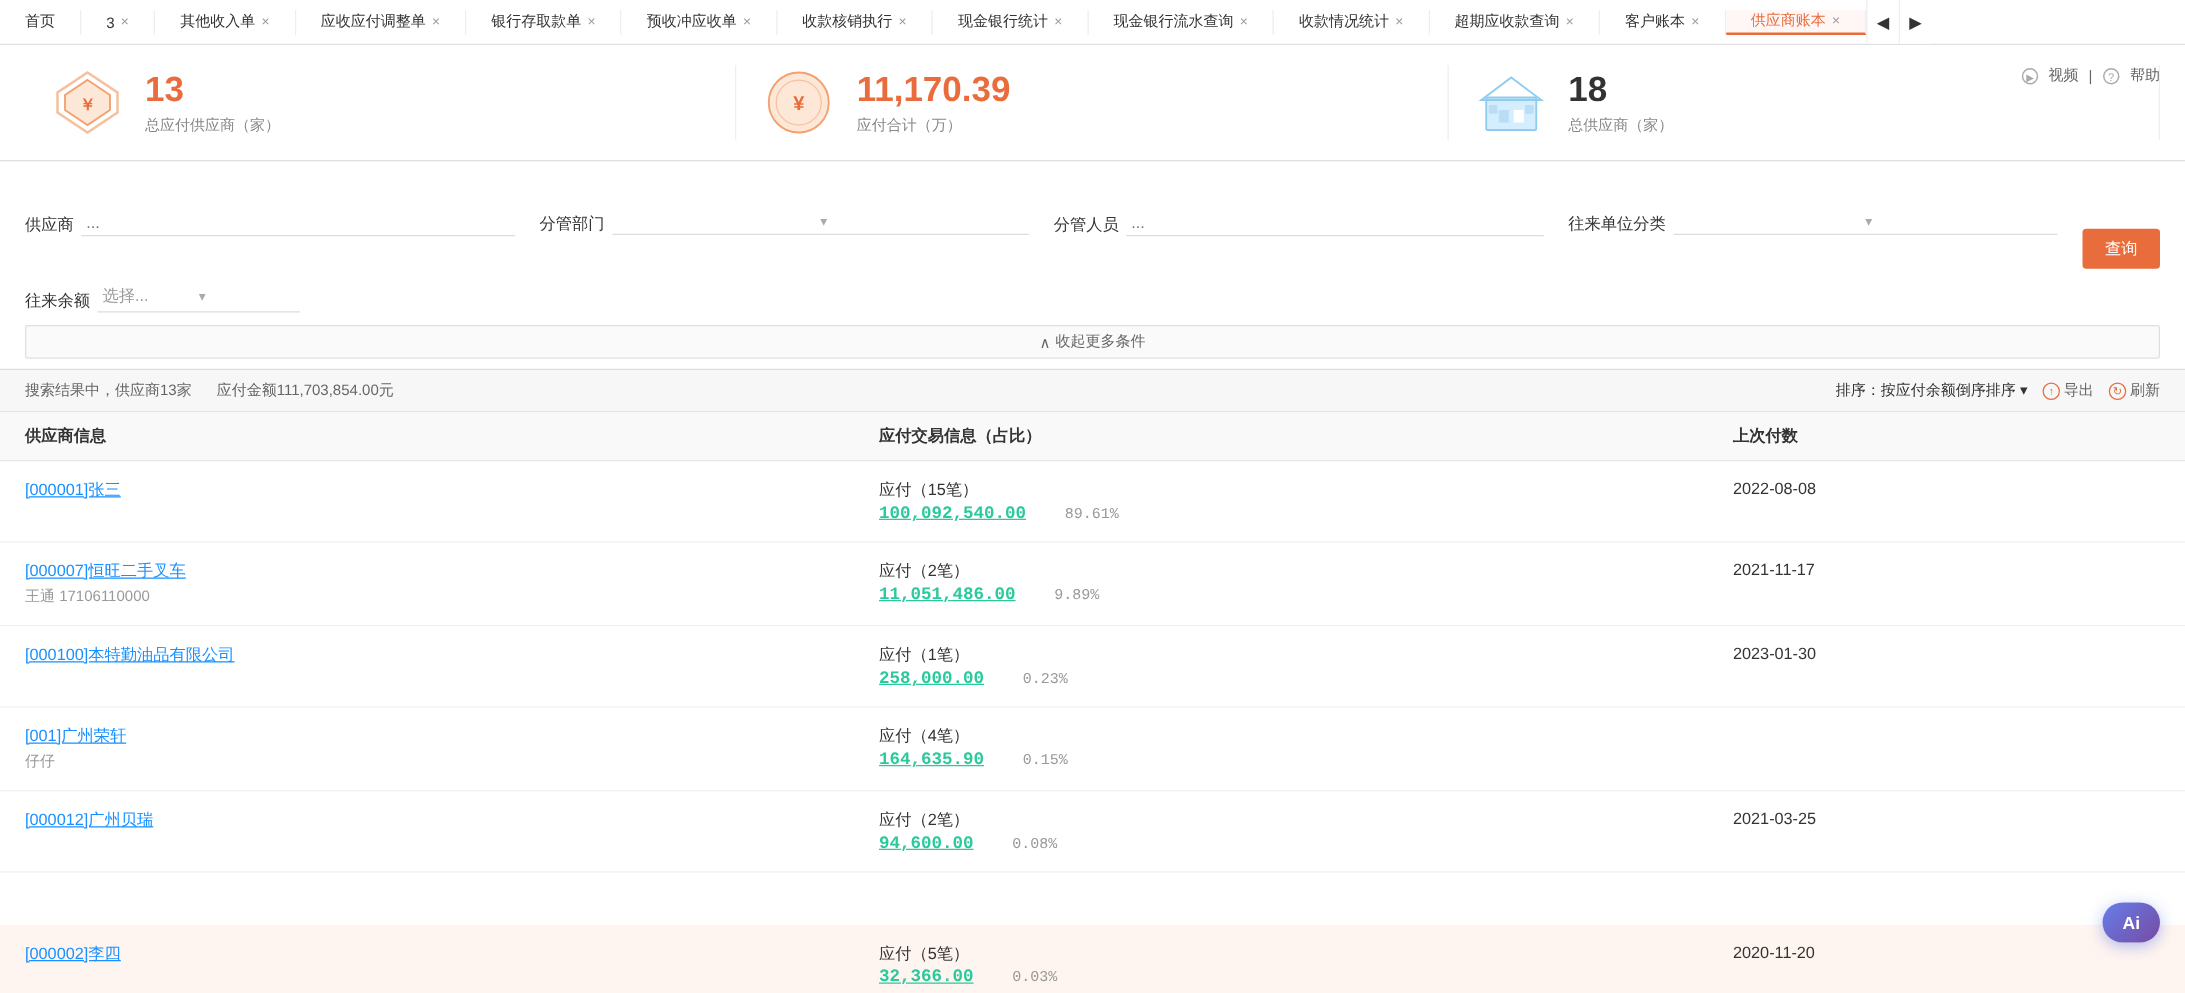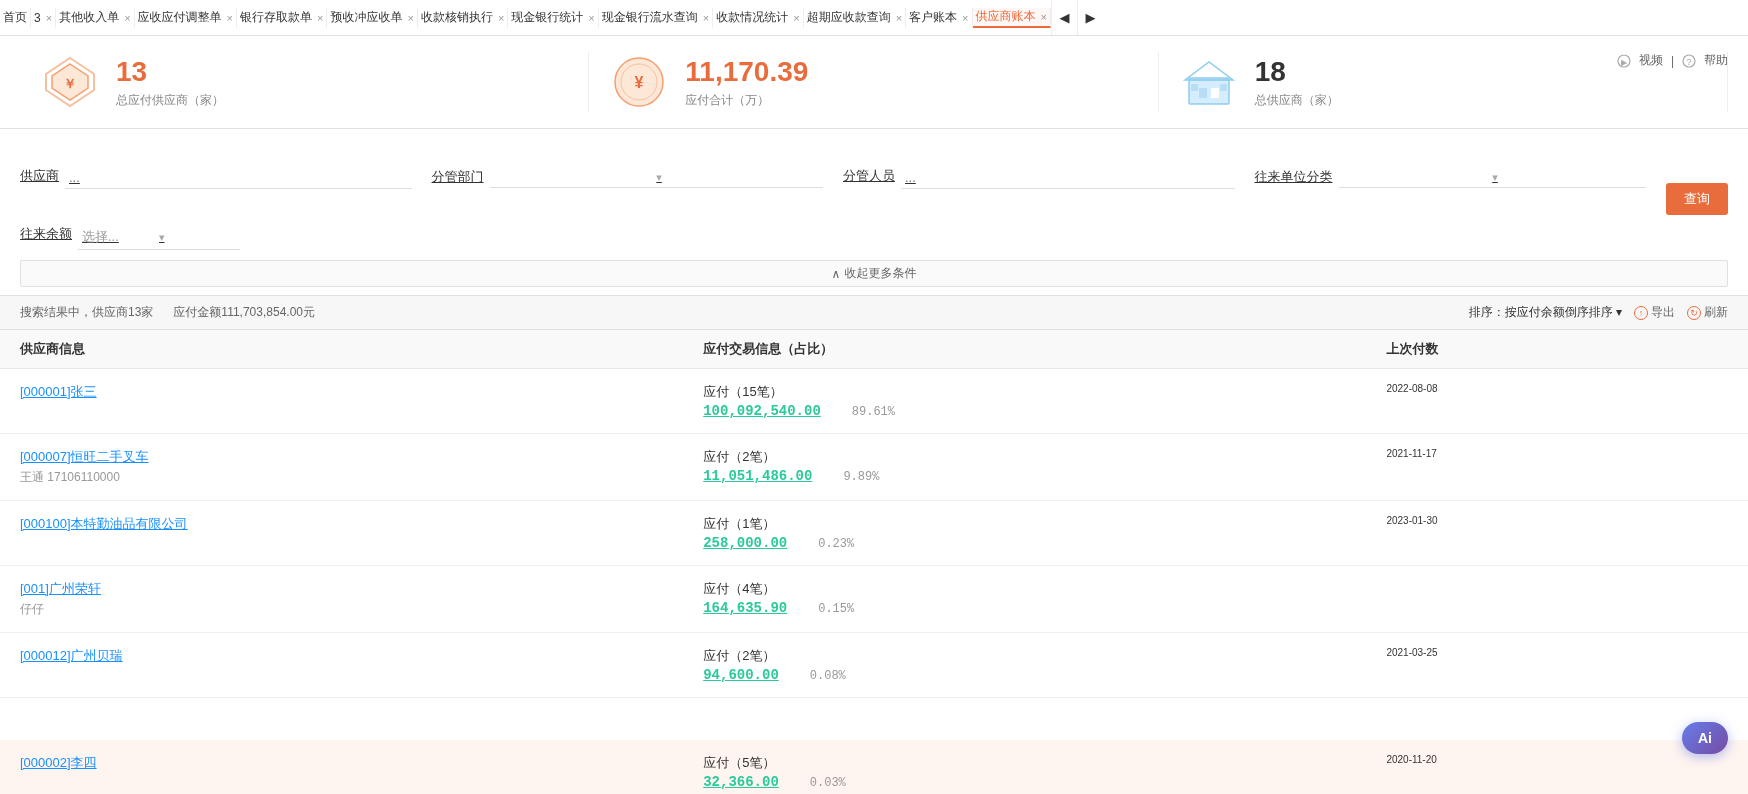--- a/index.html
+++ b/index.html
@@ -10,21 +10,21 @@
       display: flex;
       align-items: center;
       background: #fff;
       border-bottom: 1px solid #e0e0e0;
       height: 36px;
       overflow: hidden;
     }
     .nav-tab {
       display: flex;
       align-items: center;
-      padding: 0 3px;
+      padding: 0 20px;
       height: 20px;
       white-space: nowrap;
       cursor: pointer;
       border-right: 1px solid #eee;
       font-size: 12px;
       color: #333;
       flex-shrink: 0;
     }
     .nav-tab.active {
       background: #fff7f5;
@@ -106,25 +106,24 @@
       border-bottom: 1px solid #e0e0e0;
     }
     .filter-row {
       display: flex;
       align-items: center;
       gap: 20px;
       margin-bottom: 10px;
     }
     .filter-item {
       display: flex;
-      align-items: flex-start;
+      align-items: flex-end;
       gap: 6px;
       flex: 1;
       min-width: 0;
-      text-decoration: underline;
     }
     .filter-label {
       font-size: 13px;
       color: #333;
       white-space: nowrap;
       flex-shrink: 0;
     }
     .filter-input {
       flex: 1;
       border: none;
@@ -256,21 +255,21 @@
       font-size: 12px;
       color: #999;
       margin-left: 12px;
     }
     .trans-row-inner {
       display: flex;
       align-items: baseline;
       gap: 19px;
       font-family: Liberation Mono, monospace;
     }
-    .last-pay { font-size: 10px; color: #333; }
+    .last-pay { font-size: 13px; color: #333; }
 
     
     .table-container { overflow-y: auto; max-height: 520px; }
     .table-container::-webkit-scrollbar { width: 6px; }
     .table-container::-webkit-scrollbar-thumb { background: #ddd; border-radius: 3px; }
   </style>
 </head>
 <body>
 
 <div class="top-nav">

